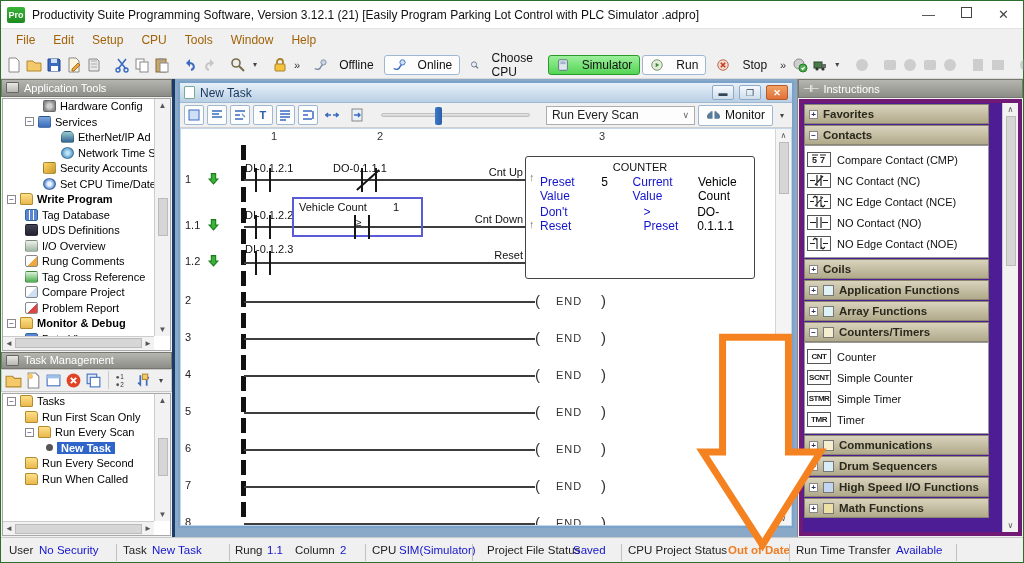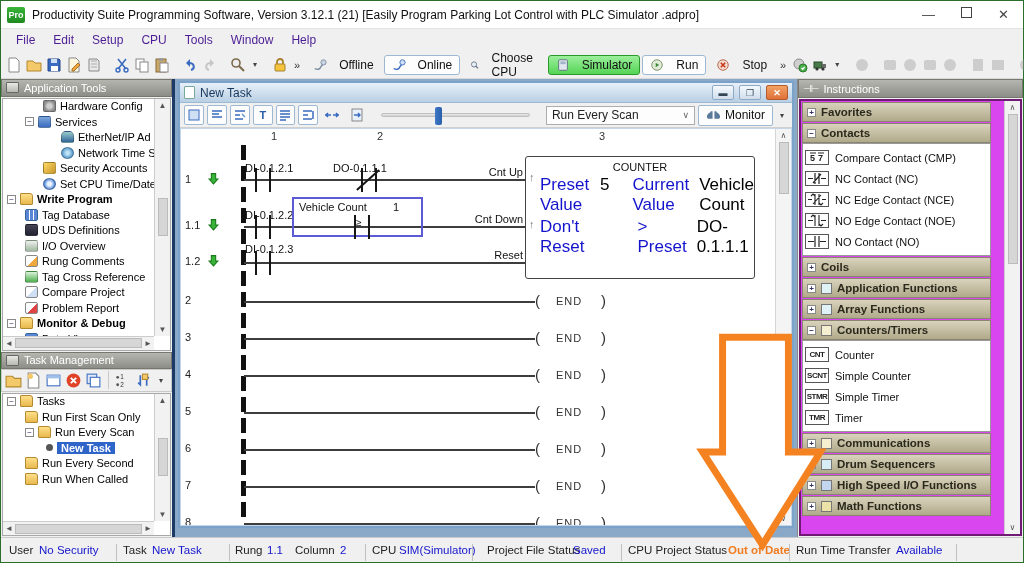--- a/index.html
+++ b/index.html
@@ -7,21 +7,21 @@
   .app{position:relative;width:1024px;height:563px;border:1px solid #2c6e2c;background:#f0f0f0;}
   
   .titlebar{height:28px;background:#fff;display:flex;align-items:center;padding:0 6px;border-bottom:1px solid #e3e3e3;}
   .logo{width:18px;height:16px;background:linear-gradient(180deg,#39b539,#1f8a1f);color:#fff;font-size:9px;font-weight:bold;display:flex;align-items:center;justify-content:center;border-radius:2px;margin-right:7px;}
   .wtitle{font-size:12px;color:#111;white-space:nowrap;overflow:hidden;flex:1;}
   .wctrl{display:flex;gap:26px;margin-right:8px;color:#444;font-size:13px;}
   .wctrl span{cursor:default;line-height:16px;}
   .maxbox{display:inline-block;width:11px;height:11px;border:1.5px solid #444;}
   
   .menubar{height:22px;display:flex;align-items:center;gap:0;background:#f0f0f0;padding-left:6px;}
-  .menubar .mi{font-size:12px;color:#4c1d95;padding:2px 9px;}
+  .menubar .mi{font-size:12px;color:#a16207;padding:2px 9px;}
   
   .toolbar{height:28px;display:flex;align-items:center;background:#f0f0f0;padding:0 4px;border-bottom:1px solid #d8d8d8;gap:2px;}
   .tbtn{width:22px;height:22px;display:flex;align-items:center;justify-content:center;border:1px solid transparent;border-radius:2px;}
   .tbtn svg{width:16px;height:16px;}
   .tsep{width:1px;height:18px;background:#c9c9c9;margin:0 3px;}
   .chev{font-size:11px;color:#333;padding:0 3px;}
   .lbtn{display:flex;align-items:center;gap:12px;font-size:12px;color:#111;padding:2px 7px;border:1px solid transparent;border-radius:3px;background:transparent;}
   .lbtn svg{width:14px;height:14px;}
   .lbtn.boxed{border:1px solid #9db8d2;background:#fdfdfd;}
   .lbtn.green{background:linear-gradient(180deg,#9cef9c,#55d455);border:1px solid #2a9a2a;}
@@ -86,31 +86,31 @@
   .rail{position:absolute;left:60px;top:16px;bottom:4px;width:5px;background:repeating-linear-gradient(180deg,#111 0 15px,#fff 15px 21px);}
   .wire{position:absolute;height:2px;background:#3d3d3d;}
   .rnum{position:absolute;font-size:11px;color:#222;left:4px;}
   .rulnum{position:absolute;top:1px;font-size:11px;color:#333;}
   .cbar{position:absolute;width:2px;height:24px;background:#161616;}
   .clabel{position:absolute;font-size:11px;color:#111;white-space:nowrap;}
   .ncslash{position:absolute;width:2px;height:30px;background:#161616;transform:rotate(48deg);}
   .outlbl{position:absolute;font-size:11px;color:#111;text-align:right;white-space:nowrap;}
   .cntblk{position:absolute;left:344px;top:27px;width:230px;height:123px;border:1px solid #444;border-radius:3px;background:#fff;}
   .cnttitle{text-align:center;font-size:11px;color:#111;margin-top:4px;}
-  .cntrow{display:flex;font-size:17px;margin:2px 0 0 14px;gap:10px;}
+  .cntrow{display:flex;font-size:12px;margin:2px 0 0 14px;gap:10px;}
   .bluetx{color:#1414cc;}
   .uparr{position:absolute;color:#777;font-size:11px;left:348px;}
   .cmpbox{position:absolute;left:111px;top:68px;width:131px;height:40px;border:2px solid #5b5bd6;background:transparent;}
   .endparen{position:absolute;font-size:15px;color:#333;}
   .endtxt{position:absolute;font-size:11px;color:#333;letter-spacing:1px;}
   .canvscroll{position:absolute;top:0;right:0;bottom:0;width:16px;background:#f4f4f4;border-left:1px solid #d5d5d5;display:flex;flex-direction:column;align-items:center;justify-content:space-between;font-size:8px;color:#555;padding:2px 0;}
   .greenico{position:absolute;width:13px;height:13px;}
   
   .instr{width:226px;display:flex;flex-direction:column;background:#f0f0f0;border-left:1px solid #888;}
-  .instrbody{flex:1;position:relative;background:#d946ef;border:2px solid #701a75;margin:1px;overflow:hidden;padding-right:28px;}
+  .instrbody{flex:1;position:relative;background:#4c1d95;border:4px solid #701a75;margin:1px;overflow:hidden;padding-right:28px;}
   .acchdr{height:20px;margin:1px 1px 0 1px;background:linear-gradient(180deg,#d9d3bd,#b0a98a);border:1px solid #8a8570;display:flex;align-items:center;gap:5px;padding:0 4px;font-size:11.5px;font-weight:bold;color:#2a291c;}
   .swatch{width:11px;height:11px;border:1px solid #777;flex:none;}
   .accitems{background:#fff;border:1px solid #999;margin:0 1px;padding:3px 2px;}
   .irow{display:flex;align-items:center;gap:6px;height:21px;font-size:11px;color:#111;}
   .ibox{width:24px;height:15px;border:1px solid #555;background:#fff;display:flex;align-items:center;justify-content:center;flex:none;font-size:8px;font-weight:bold;color:#222;letter-spacing:-.5px;}
   .ibox svg{width:20px;height:13px;}
   
   .statusbar{position:absolute;left:0;right:0;bottom:0;height:25px;background:#f0f0f0;border-top:1px solid #c9c9c9;font-size:11.5px;}
   .statusbar span{position:absolute;top:6px;white-space:nowrap;text-align:right;}
   .stlabel{color:#222;}
@@ -717,32 +717,32 @@
               <span class="ibox">
                 <svg viewBox="0 0 20 13">
                   <path d="M1 6.5h4M15 6.5h4M8 1v11M12 1v11M6 11L14 2M4 3l2-2 2 2M16 10l-2 2-2-2" stroke="#222" stroke-width="1.1" fill="none"></path>
                 </svg>
               </span>
               <span>NC Edge Contact  (NCE)</span>
             </div>
           <div class="irow">
               <span class="ibox">
                 <svg viewBox="0 0 20 13">
+                  <path d="M1 6.5h6M13 6.5h6M8 1v11M12 1v11" stroke="#222" stroke-width="1.2"></path>
+                </svg>
+              </span>
+              <span>NO Contact  (NO)</span>
+            </div>
+          <div class="irow">
+              <span class="ibox">
+                <svg viewBox="0 0 20 13">
                   <path d="M1 6.5h5M14 6.5h5M8 1v11M12 1v11M4 3l2-2 2 2M16 10l-2 2-2-2" stroke="#222" stroke-width="1.1" fill="none"></path>
                 </svg>
               </span>
               <span>NO Edge Contact  (NOE)</span>
-            </div>
-          <div class="irow">
-              <span class="ibox">
-                <svg viewBox="0 0 20 13">
-                  <path d="M1 6.5h6M13 6.5h6M8 1v11M12 1v11" stroke="#222" stroke-width="1.2"></path>
-                </svg>
-              </span>
-              <span>NO Contact  (NO)</span>
             </div>
         </div>
         <div class="acchdr">
             <span class="exp p"></span>
             <span>Coils</span>
           </div>
         <div class="acchdr">
             <span class="exp p"></span>
             <span class="swatch" style="background:#dff3f6;"></span>
             <span>Application Functions</span>

